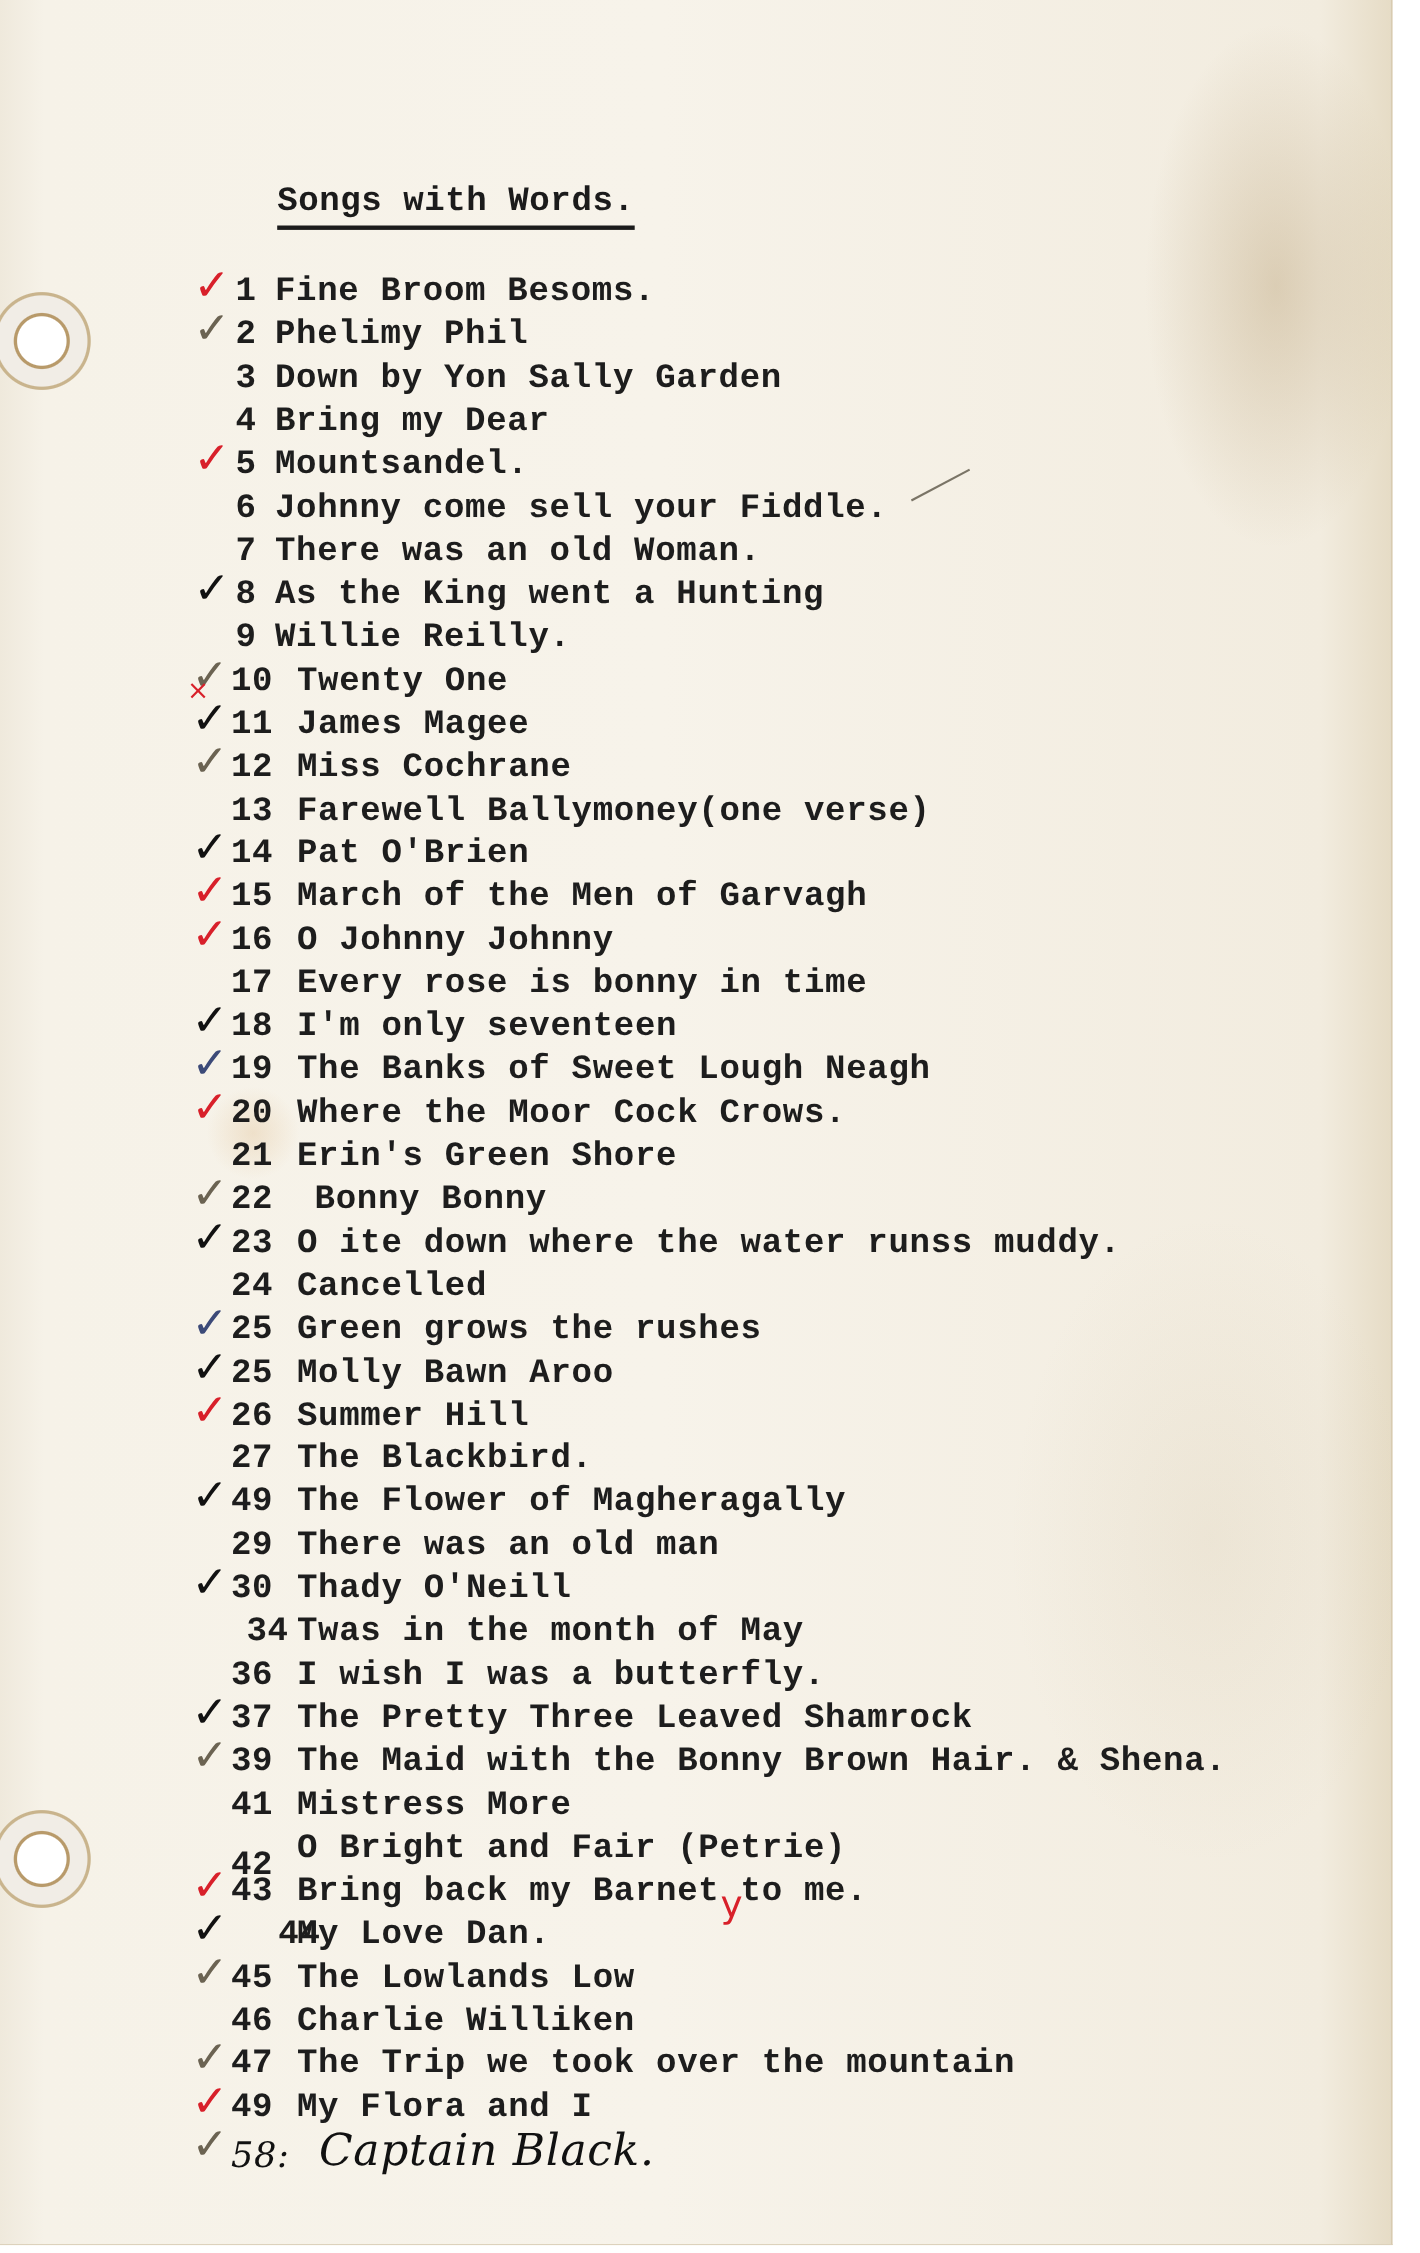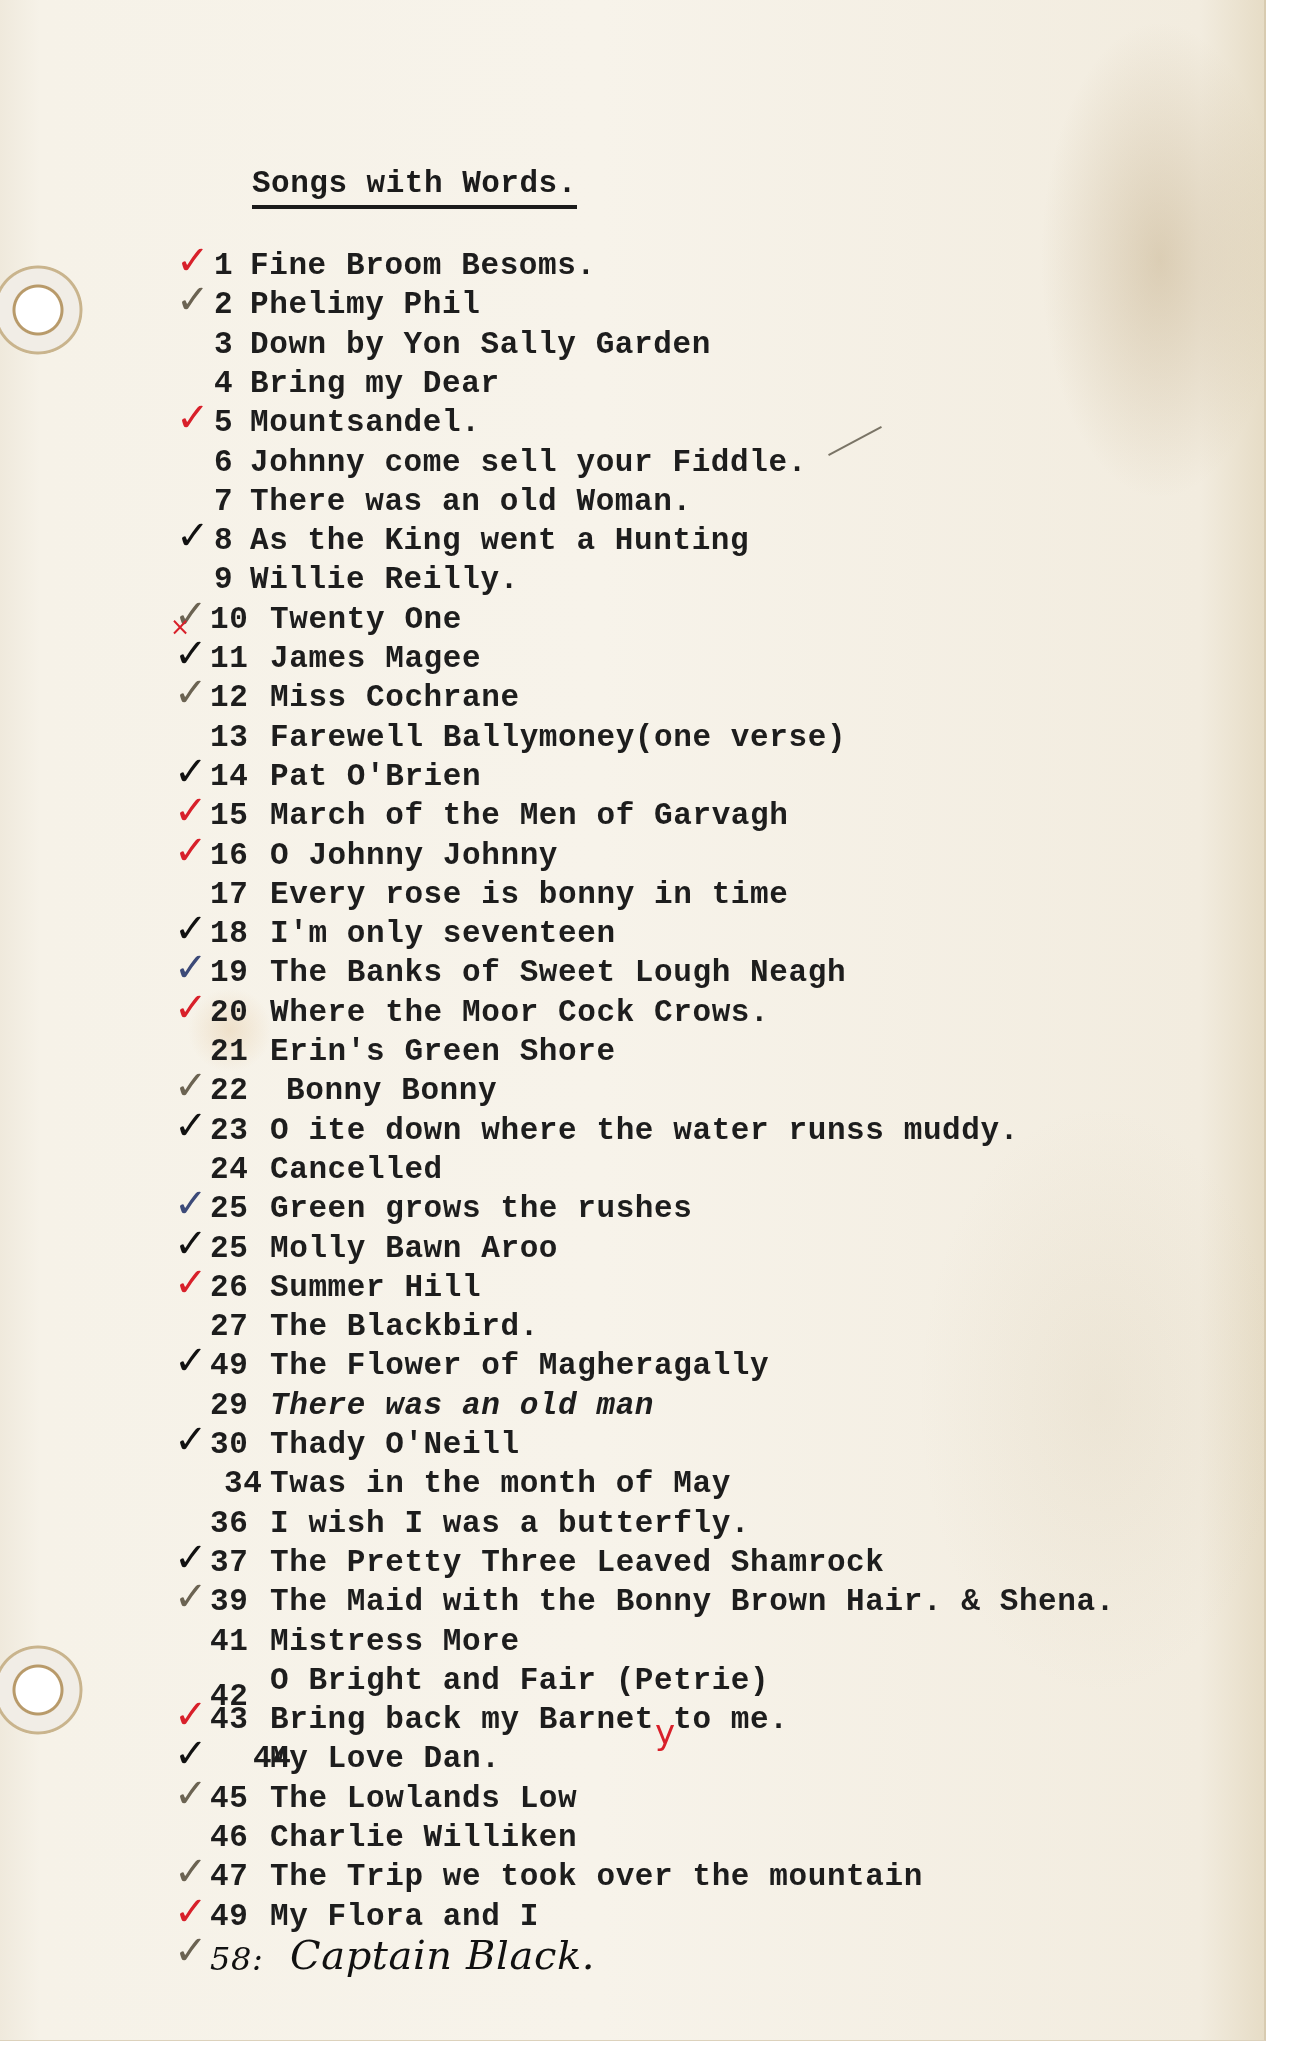--- a/index.html
+++ b/index.html
@@ -189,21 +189,21 @@
         <span class="num" style="left: 210px;">27</span>
         <span class="txt" style="left: 270px;">The Blackbird.</span>
       </div>
       <div class="row" style="top: 1348.4px;">
         <span class="check" style="left: 174px; color: rgb(17, 17, 17);">✓</span>
         <span class="num" style="left: 210px;">49</span>
         <span class="txt" style="left: 270px;">The Flower of Magheragally</span>
       </div>
       <div class="row" style="top: 1387.7px;">
         <span class="num" style="left: 210px;">29</span>
-        <span class="txt" style="left: 270px; font-style: italic;">There was an old man</span>
+        <span class="txt" style="left: 270px;">There was an old man</span>
       </div>
       <div class="row" style="top: 1427px;">
         <span class="check" style="left: 174px; color: rgb(17, 17, 17);">✓</span>
         <span class="num" style="left: 210px;">30</span>
         <span class="txt" style="left: 270px;">Thady O'Neill</span>
       </div>
       <div class="row" style="top: 1466.3px;">
         <span class="num" style="left: 224px;">34</span>
         <span class="txt" style="left: 270px;">Twas in the month of May</span>
       </div>

